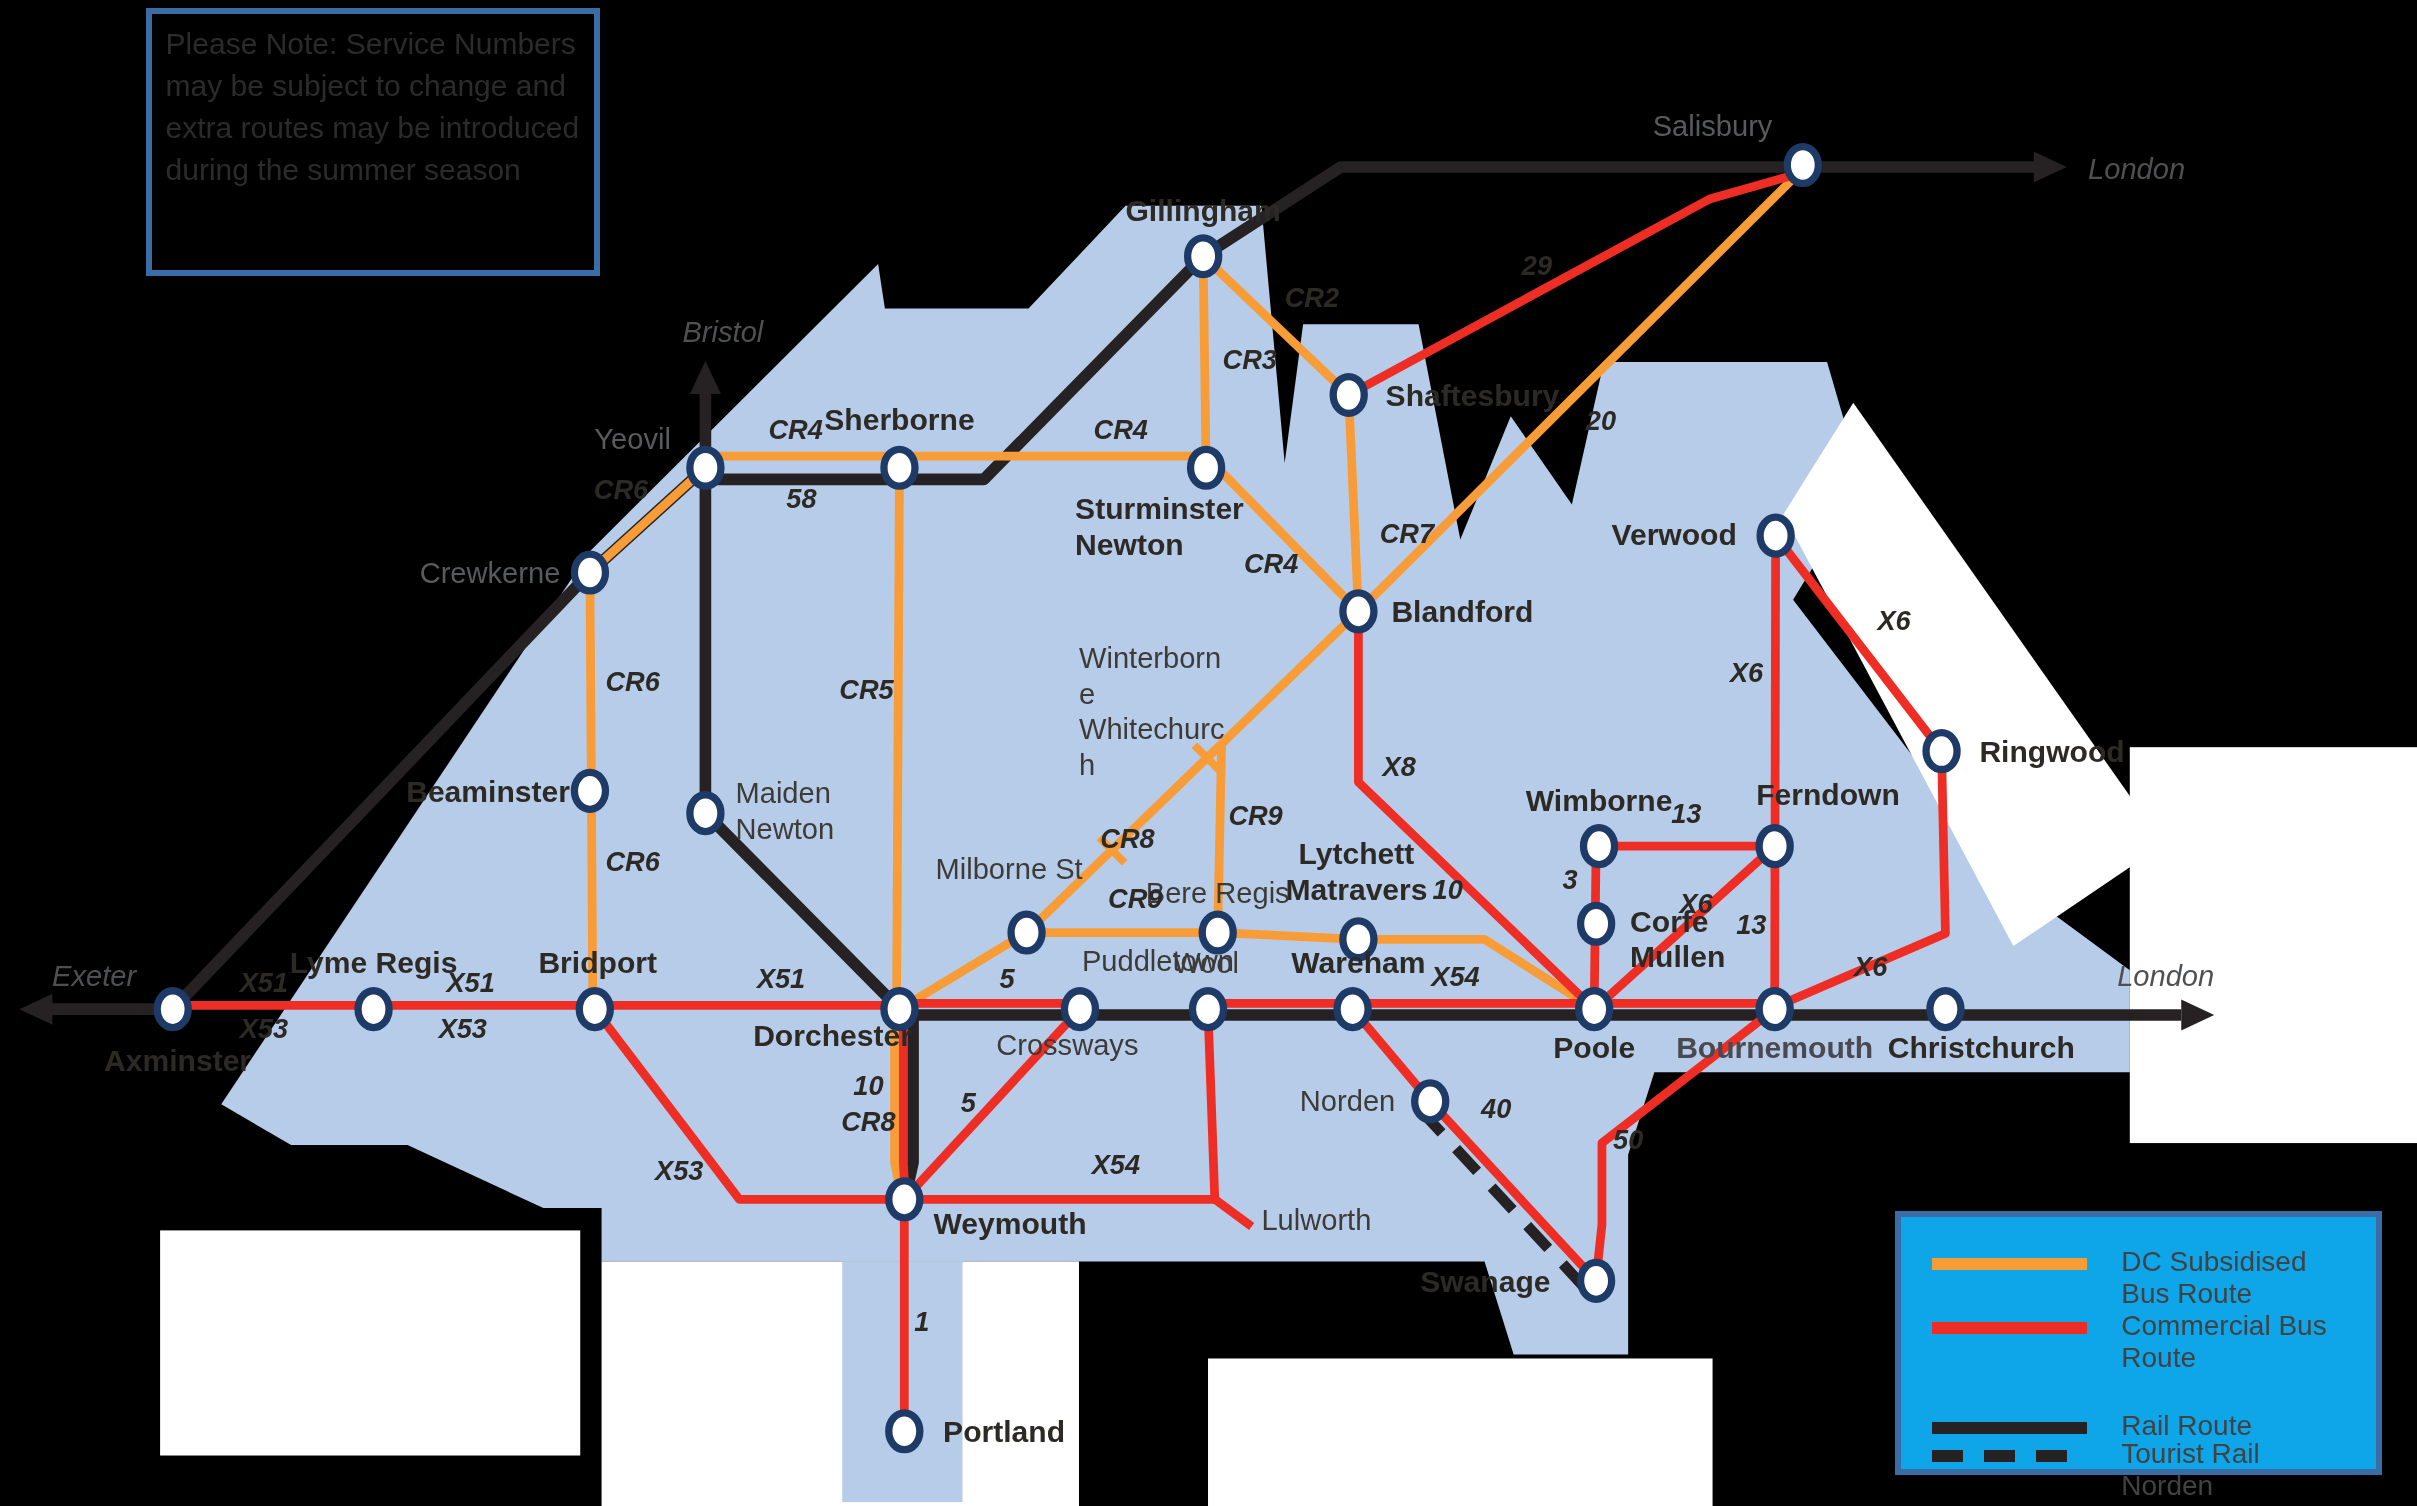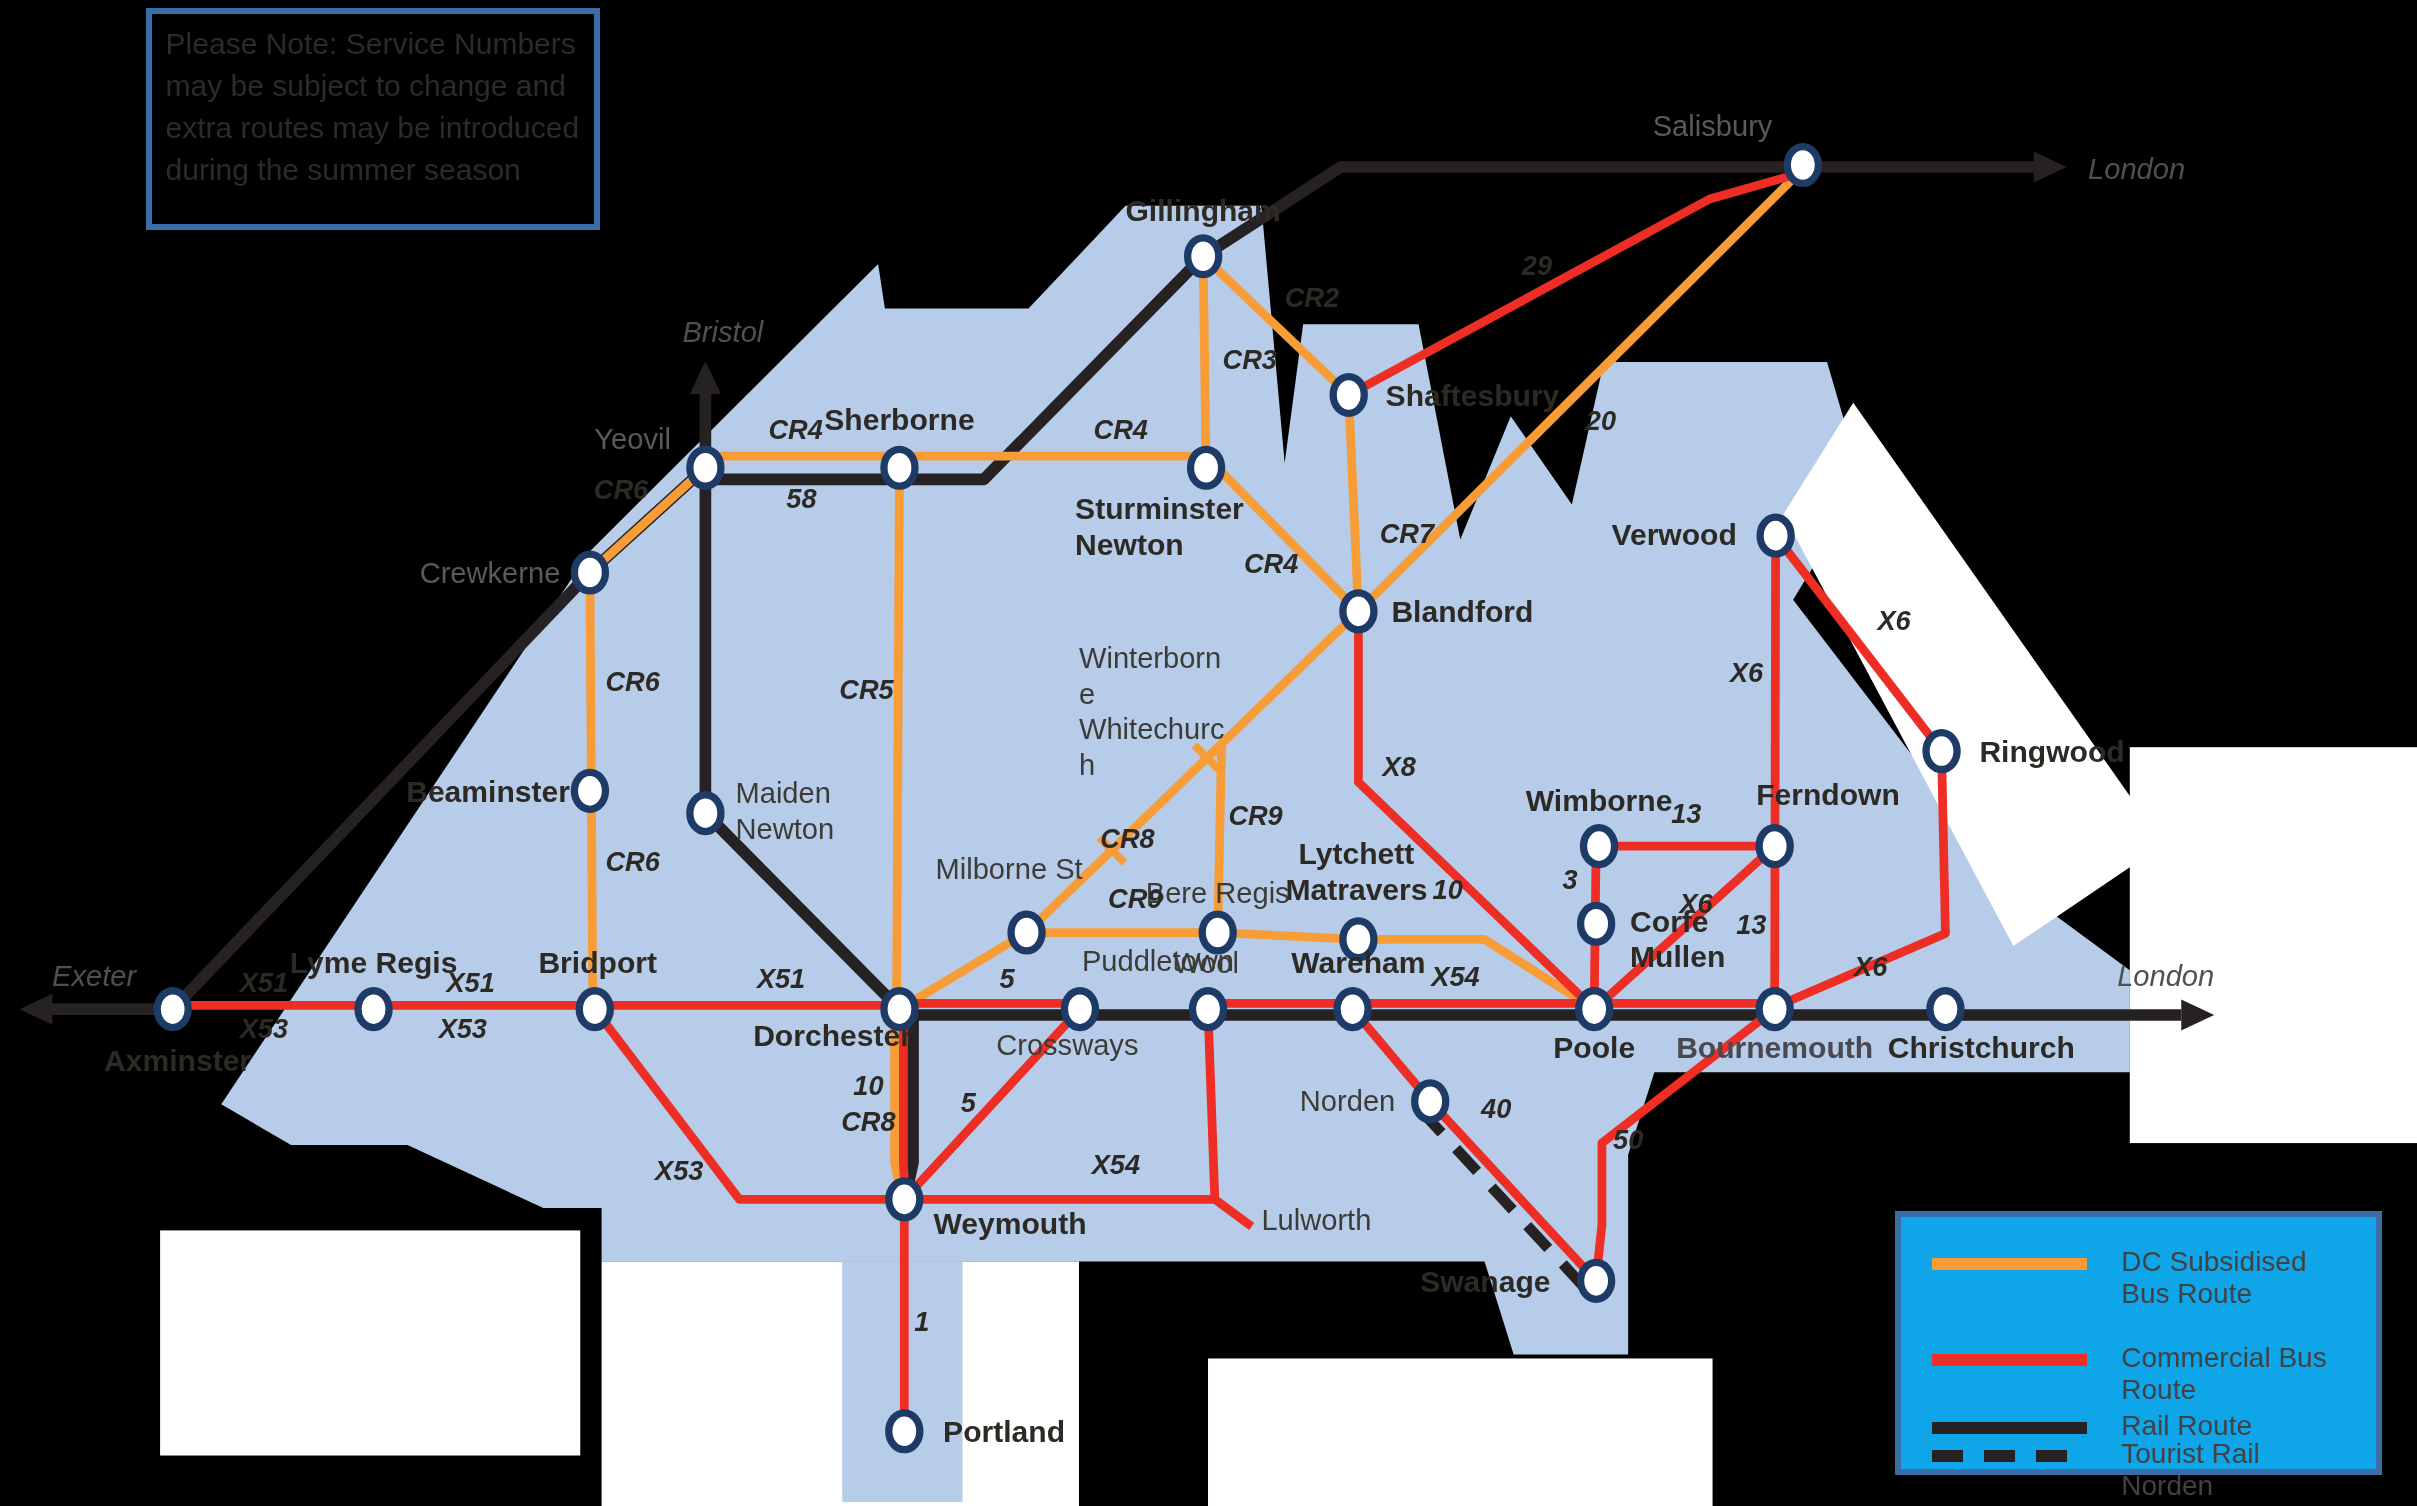--- a/index.html
+++ b/index.html
@@ -2,21 +2,21 @@
 <html><head>
 <meta charset="utf-8">
 <style>
   html,body{margin:0;padding:0;background:#000;}
   body{width:2417px;height:1507px;position:relative;overflow:hidden;
        font-family:"Liberation Sans",sans-serif;}
   #stage{position:absolute;left:0;top:0;width:2417px;height:1507px;background:#000;}
   #map-svg{position:absolute;left:0;top:0;}
 
   
-  .note-box{position:absolute;left:146px;top:7.8px;width:454px;height:222px;
+  .note-box{position:absolute;left:146px;top:7.8px;width:454px;height:268px;
     border:6.8px solid #3a6da6;box-sizing:border-box;background:#000;
     color:#2b2b2b;font-size:30px;line-height:1.4;padding:9.7px 13.6px;}
   
   .key-title{position:absolute;left:1907px;top:1214px;color:#3f3f3f;
     font-size:32px;font-weight:bold;letter-spacing:1px;}
   .key-box{position:absolute;left:1895px;top:1211px;width:487px;height:264px;
     border:6.8px solid #3a6da6;box-sizing:border-box;background:#0ea5e9;}
   .key-row{position:absolute;left:21.3px;width:437px;height:33px;}
   .key-sample{position:absolute;left:9.7px;top:11.6px;width:155px;height:12.6px;}
   .sample-subsidised{background:#f89c38;}
@@ -210,21 +210,21 @@
   <div class="note-box">
     <span>Please Note: Service Numbers may be subject to change and extra routes may be introduced during the summer season</span>
   </div>
 
   <div class="key-title">KEY</div>
   <div class="key-box">
       <div class="key-row" style="top: 29px;">
         <span class="key-sample sample-subsidised"></span>
         <span class="key-label">DC Subsidised Bus Route</span>
       </div>
-      <div class="key-row" style="top: 93px; margin-top: 32px;">
+      <div class="key-row" style="top: 93px;">
         <span class="key-sample sample-commercial"></span>
         <span class="key-label">Commercial Bus Route</span>
       </div>
       <div class="key-row" style="top: 157px; margin-top: 36px;">
         <span class="key-sample sample-rail"></span>
         <span class="key-label">Rail Route</span>
       </div>
       <div class="key-row" style="top: 221px;">
         <span class="key-sample sample-tourist"></span>
         <span class="key-label">Tourist Rail Norden</span>

